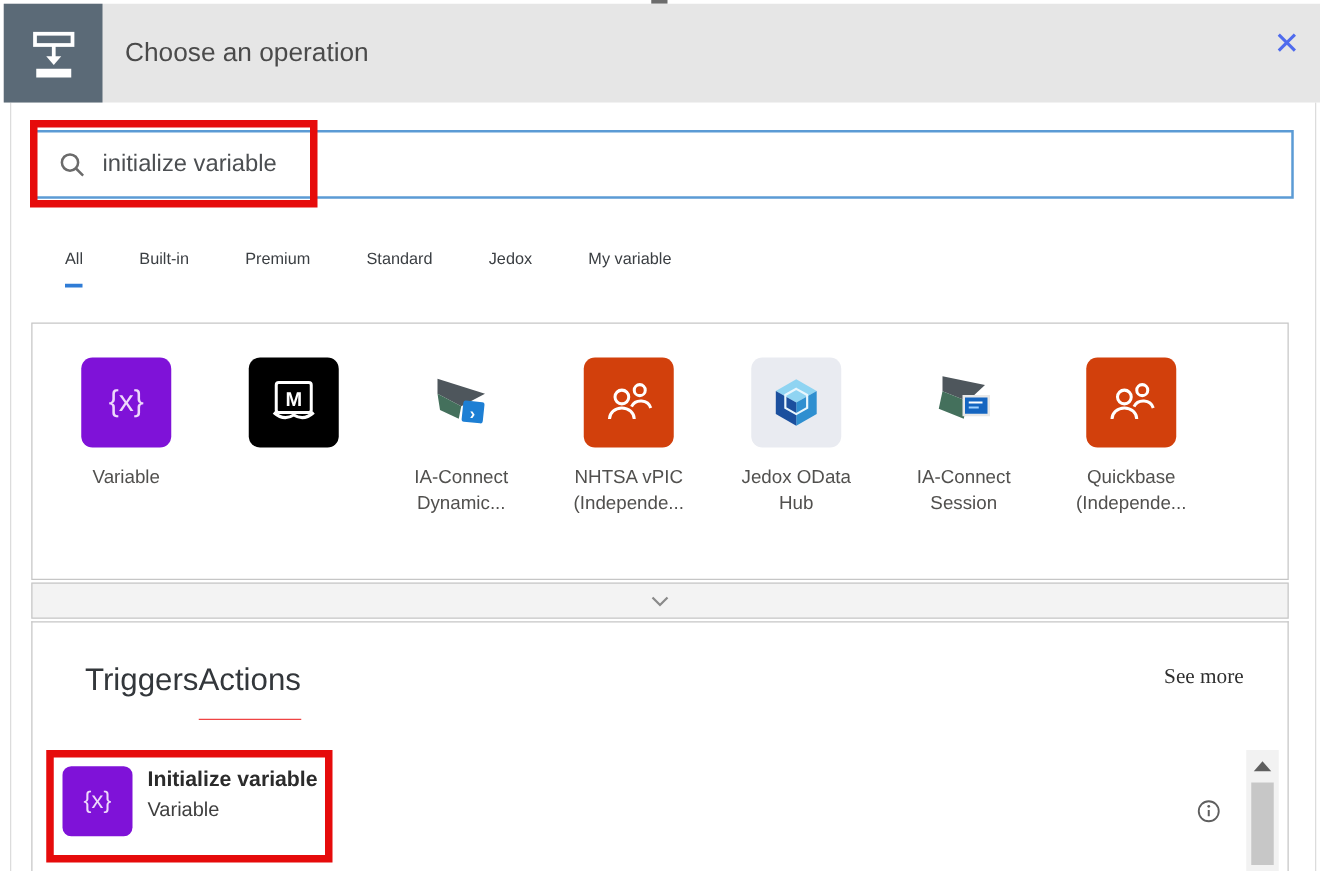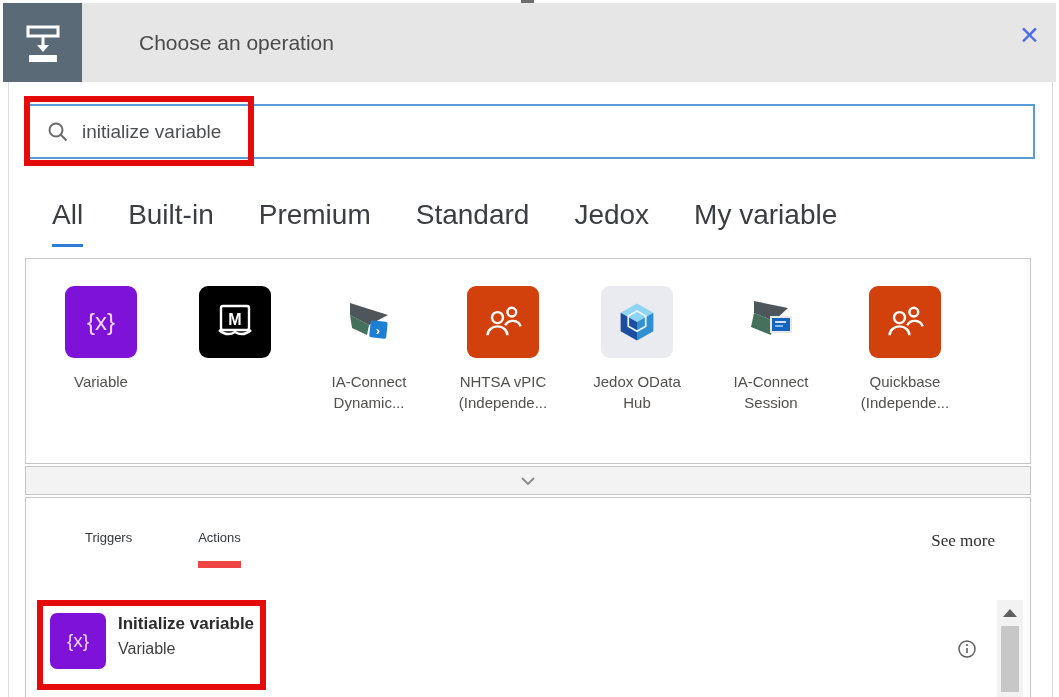--- a/index.html
+++ b/index.html
@@ -13,39 +13,39 @@
   .stub { position:absolute; left:521px; top:0; width:13px; height:3px; background:#6d6d6d; }
   
   .edge { position:absolute; top:82px; width:1px; height:615px; background:#dcdcdc; }
   .edge.left { left:8px; } .edge.right { left:1052px; }
 
   
   .header { position:absolute; left:3px; top:3px; width:1053px; height:79px; background:#e6e6e6; }
   .header-icon { position:absolute; left:0; top:0; width:79px; height:79px; background:#5b6a77;
     display:flex; align-items:center; justify-content:center; }
   .header-title { position:absolute; left:97px; top:0; height:79px; display:flex; align-items:center;
-    font-size:21px; color:#4a4a4a;margin-left:39px; }
+    font-size:21px; color:#4a4a4a; }
   .close-btn { position:absolute; right:16px; top:20px; font-size:25px; color:#4f6bed;
     line-height:1; cursor:pointer; background:none; border:none; font-family:inherit; }
 
   
   .search-box { position:absolute; left:25px; top:104px; width:1010px; height:55px;
     border:2px solid #5b9bd5; background:#fff; display:flex; align-items:center;
     padding-left:20px; gap:13px; }
   .search-box input { border:none; outline:none; flex:1; font-size:19px; color:#4c4f52;
     background:transparent; font-family:inherit; }
 
   
   .red-rect { position:absolute; border:6px solid #e60b0b; pointer-events:none; z-index:20; background:transparent; }
   #red1 { left:24px; top:96px; width:230px; height:70px; }
   #red2 { left:37px; top:600px; width:229px; height:90px; }
 
   
   .tabs { position:absolute; left:52px; top:199px; display:flex; gap:45px;
-    font-size:28px; color:#3a3e42; }
+    font-size:13px; color:#3a3e42; }
   .tab { padding-bottom:13px; cursor:pointer; }
   .tab.selected { border-bottom:3px solid #2f7cd6; }
 
   
   .grid-panel { position:absolute; left:25px; top:258px; width:1006px; height:206px;
     background:#fff; border:1px solid #c6c6c6; display:flex; padding:27px 0 0 8px; }
   .gcell { width:134px; display:flex; flex-direction:column; align-items:center; cursor:pointer; }
   .gicon { width:72px; height:72px; border-radius:9px; display:flex; align-items:center;
     justify-content:center; flex-shrink:0; }
   .glabel { margin-top:13px; font-size:15px; line-height:21px; color:#51504e; text-align:center; }
@@ -56,24 +56,24 @@
   .icon-orange { background:#d2400c; }
 
   
   .expander { position:absolute; left:25px; top:466px; width:1006px; height:29px;
     background:#f3f3f3; border:1px solid #c6c6c6; display:flex; align-items:center;
     justify-content:center; cursor:pointer; }
 
   
   .results-panel { position:absolute; left:25px; top:497px; width:1006px; height:200px;
     background:#fff; border:1px solid #c6c6c6; border-bottom:none; }
-  .rtabs { position:absolute; left:68px; top:530px; display:flex; gap:66px;
-    font-size:13px; color:#33373b;margin-left:17px; }
+  .rtabs { position:absolute; left:68px; top:530px; display:flex; 
+    font-size:25px; color:#33373b; }
   .rtab { padding-bottom:16px; cursor:pointer; }
-  .rtab.selected { border-bottom:7px solid #ef4444; }
+  .rtab.selected { border-bottom:1px solid #ef4444; }
   .see-more { position:absolute; right:64px; top:531px; font-size:17px; color:#2e2e2e; cursor:pointer;font-family:Liberation Serif, serif; }
 
   .result-row { position:absolute; left:31px; top:600px; width:960px; height:90px; cursor:pointer; }
   .result-icon { position:absolute; left:19px; top:13px; width:56px; height:56px; border-radius:7px;
     background:#7f12d8; color:#eed9fb; display:flex; align-items:center; justify-content:center;
     font-size:19px; }
   .result-title { position:absolute; left:87px; top:14px; font-size:17px; font-weight:bold; color:#2b2b2b; }
   .result-sub { position:absolute; left:87px; top:40px; font-size:16px; color:#3f3f3f; }
   .info-wrap { position:absolute; left:926px; top:39px; width:20px; height:20px; }
 

